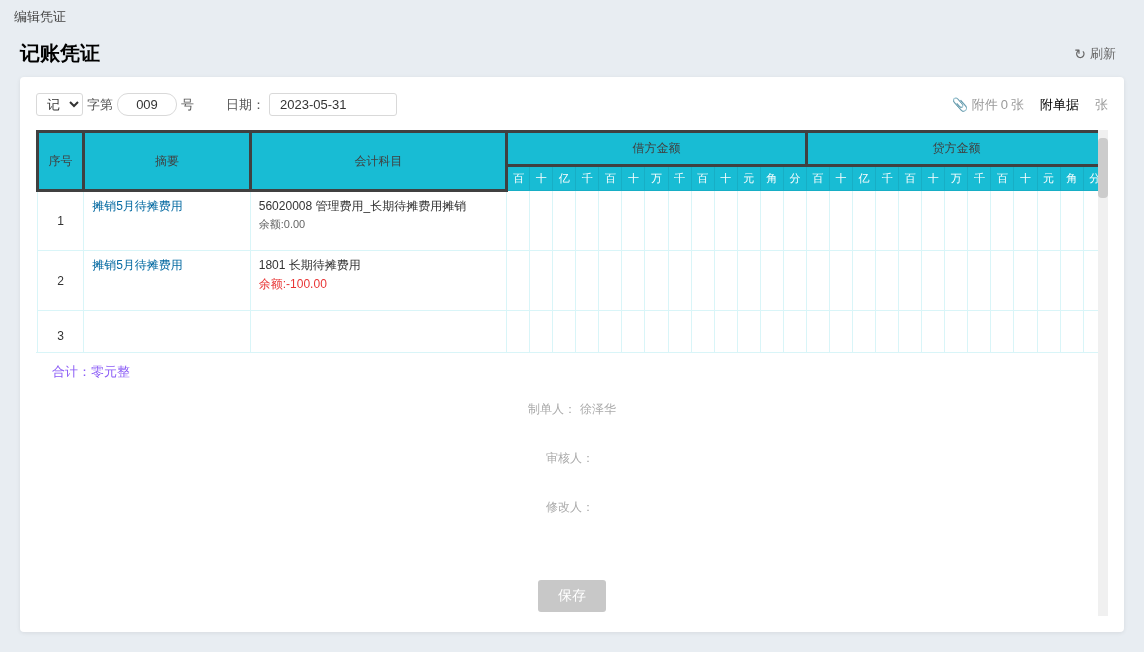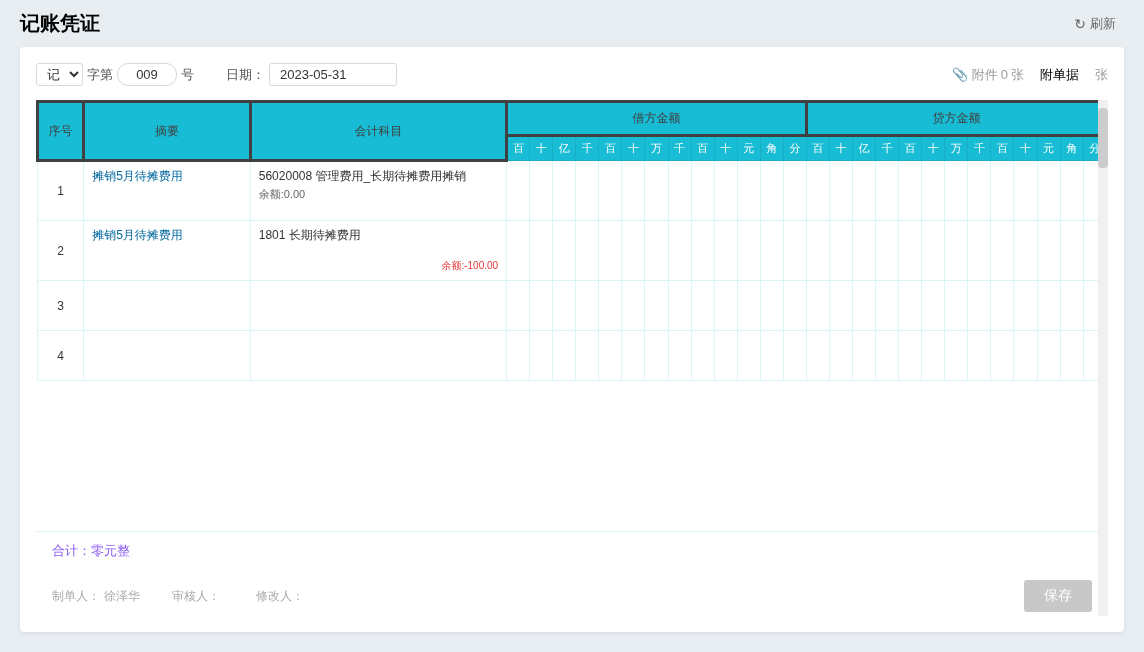--- a/index.html
+++ b/index.html
@@ -180,44 +180,44 @@
       text-align: center;
       color: #333;
       width: 18px;
     }
     .balance-text {
       font-size: 11px;
       color: #666;
       margin-top: 2px;
     }
     .balance-negative {
-      font-size: 10px;
+      font-size: 12px;
       color: #e83535;
-      margin-top: 15px;
-      text-align: right;
+      margin-top: 2px;
     }
 
     .total-row {
       border-top: 1px solid #d9f5f8;
       padding: 10px 16px;
       font-size: 13px;
       color: #8b5cf6;
       display: flex;
       align-items: center;
       gap: 0;
       background: #fff;
     }
 
     .footer-row {
       display: flex;
       align-items: center;
       padding: 10px 16px 4px 16px;
       gap: 32px;
       color: #aaa;
       font-size: 12px;
+      flex-direction: column;
     }
     .footer-field {
       display: flex;
       align-items: center;
       gap: 4px;
     }
     .footer-spacer { flex: 1; }
     .save-btn {
       background: #c8c8c8;
       color: #fff;
@@ -230,20 +230,23 @@
     .table-outer {
       flex: 1;
       overflow: hidden;
       position: relative;
     }
   </style>
 </head>
 <body>
 
 <div class="window">
+  <div class="title-bar">
+    <span>编辑凭证</span>
+  </div>
 
   <div class="main-content">
     <div class="page-header">
       <span class="page-title">记账凭证</span>
       <button class="refresh-btn">
         <span style="font-size:14px;">↻</span>
         <span>刷新</span>
       </button>
     </div>
 

